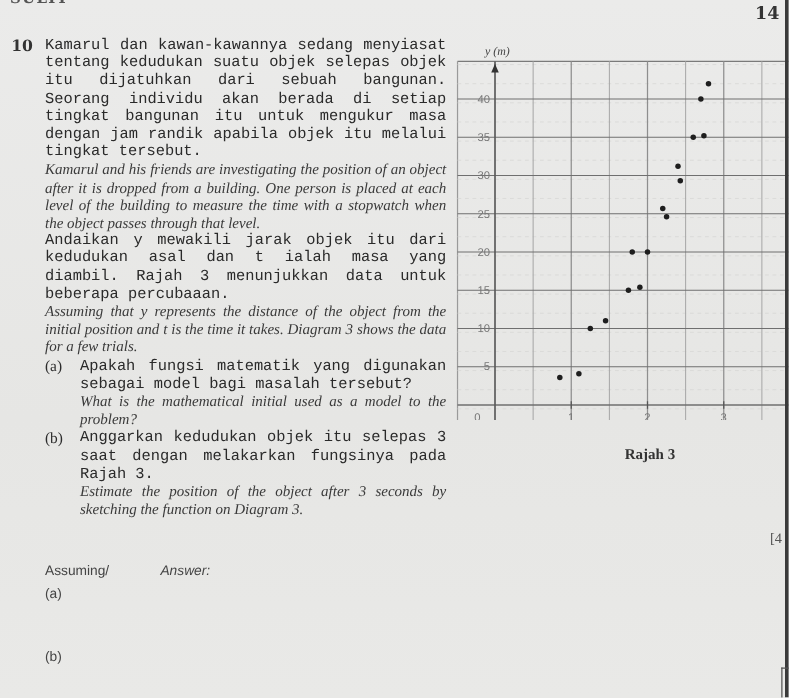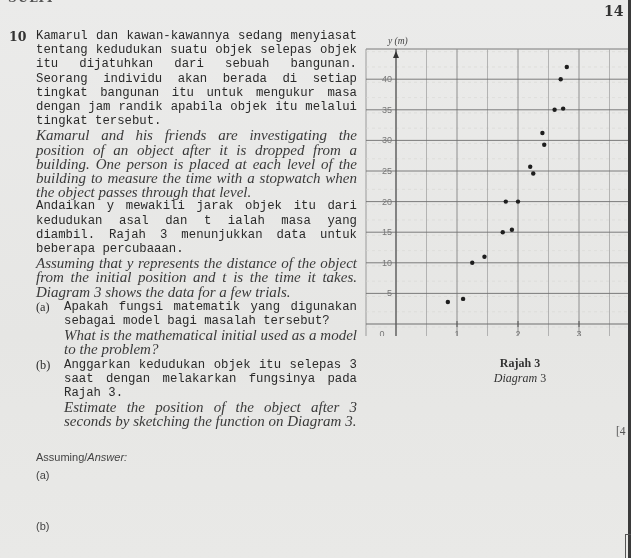--- a/index.html
+++ b/index.html
@@ -23,27 +23,27 @@
   }
   .q-number {
     position: absolute; left: 9px; top: 29px; font-size: 12.5px; font-weight: bold; color: #333;
   }
   .col {
     position: absolute; left: 36px; top: 29px; width: 321px;
     font-size: 11.6px; line-height: 14.2px;
   }
   .col p { margin: 0; text-align: justify; text-align-last: left; }
   .col p.malay { font-family: Liberation Mono, monospace; font-size: 12.3px; color: #2a2a2a; }
-  .col p.eng { font-style: italic; font-family: "Liberation Serif", serif; font-size: 15px; color: #3a3a3a; }
+  .col p.eng { font-style: italic; font-family: "Liberation Serif", serif; font-size: 12px; color: #3a3a3a; }
   .part { position: relative; padding-left: 28px; }
   .part .lbl { position: absolute; left: 0; top: 0; font-family: "Liberation Serif", serif; font-size: 12.3px; }
   .answer {
     position: absolute; left: 36px; font-family: "Liberation Sans", sans-serif; font-size: 11px; color: #444;
   }
-  .answer i { font-style: italic; }
+  .answer i { font-style: italic; padding-left: 41px; }
   .marks {
     position: absolute; font-family: "Liberation Serif", serif; font-size: 11.5px; color: #555;
   }
   .right-edge {
     position: absolute; left: 628px; top: 0; width: 3px; height: 558px; background: #3a3a3a;
   }
   .box-edge {
     position: absolute; left: 625px; top: 534px; width: 6px; height: 24px;
     border: 1px solid #555; border-right: none; background: transparent;
   }
@@ -159,24 +159,20 @@
         <circle cx="544.23" cy="144.684" r="2.2" fill="#1e1e1e"></circle>
         <circle cx="554.6" cy="109.79999999999998" r="2.2" fill="#1e1e1e"></circle>
         <circle cx="563.14" cy="108.57599999999996" r="2.2" fill="#1e1e1e"></circle>
         <circle cx="560.7" cy="79.19999999999999" r="2.2" fill="#1e1e1e"></circle>
         <circle cx="566.8" cy="66.95999999999998" r="2.2" fill="#1e1e1e"></circle>
       </g>
   </svg>
 
   <div class="caption" style="top:356px;">
     <div style="font-weight:bold;font-size:12px;">Rajah 3</div>
-    <div style="font-size:12px;">
-      <i>Diagram</i>
-      <span>3</span>
-    </div>
   </div>
 
   <div class="marks" style="left:606px; top:409px;padding-left:46px;">[4 m</div>
   <div class="marks" style="left:616px; top:425px;">[4</div>
 
   <div class="answer" style="top:451px;">
     <span>Assuming/</span><i>Answer:</i>
   </div>
   <div class="answer" style="top:469px;">(a)</div>
   <div class="answer" style="top:520px;">(b)</div>

